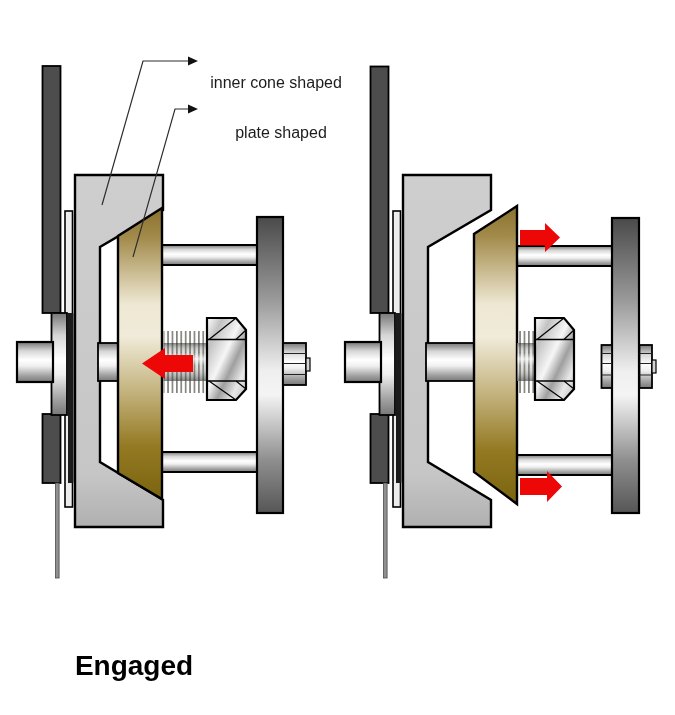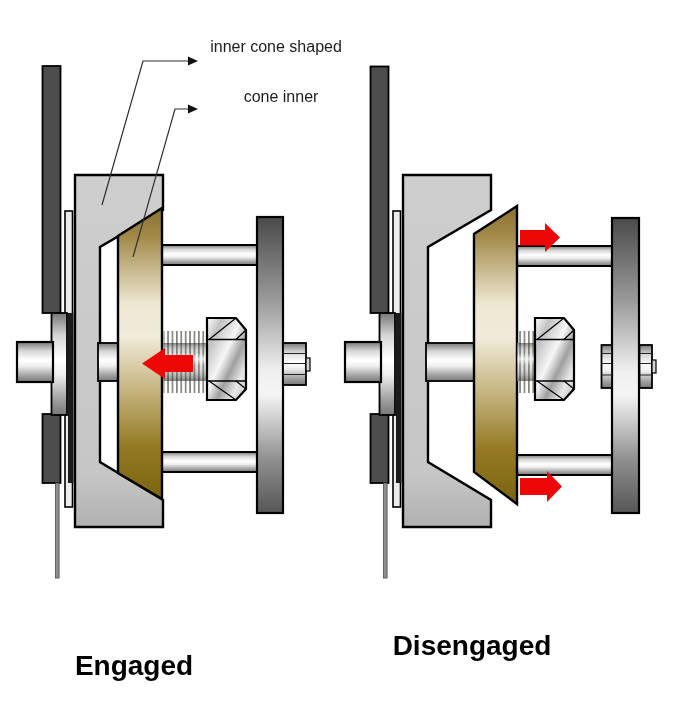--- a/index.html
+++ b/index.html
@@ -1,20 +1,20 @@
 <!DOCTYPE html>
 <html><head>
 <meta charset="utf-8">
 <style>
   html,body{margin:0;padding:0;background:#fff;}
   #stage{position:relative;width:675px;height:715px;background:#fff;overflow:hidden;
          font-family:"Liberation Sans","DejaVu Sans",sans-serif;}
   #stage svg{position:absolute;left:0;top:0;}
   .ann-label{position:absolute;text-align:center;color:#1c1c1c;font-size:16px;line-height:23px;}
-  .ann-label span{display:block;}
+  .ann-label span{display:block;margin-top:36px;}
   .caption{position:absolute;text-align:center;color:#000;font-size:28px;font-weight:700;line-height:34px;}
 </style>
 </head>
 <body>
 
 <div id="stage">
 
 <svg width="675" height="715" viewBox="0 0 675 715">
   <defs>
     <linearGradient id="metalV" x1="0" y1="0" x2="0" y2="1">
@@ -157,18 +157,17 @@
     <polygon points="188,56.5 198,61 188,65.5" fill="#111"></polygon>
     <polyline points="133,257 175,109 189,109" fill="none" stroke="#2e2e2e" stroke-width="1.2"></polyline>
     <polygon points="188,104.5 198,109 188,113.5" fill="#111"></polygon>
   </g>
 </svg>
 
 <div class="ann-label" style="left:186px;top:35px;width:180px;">
   <span>inner cone shaped</span>
 </div>
 <div class="ann-label" style="left:191px;top:85px;width:180px;">
-  <span>cone inner</span>
+  <span>plate shaped</span>
 </div>
 <div class="caption" style="left:44px;top:629px;width:180px;margin-top:20px;">Engaged</div>
-<div class="caption" style="left:382px;top:629px;width:180px;">Disengaged</div>
 
 </div>
 
 </body></html>

